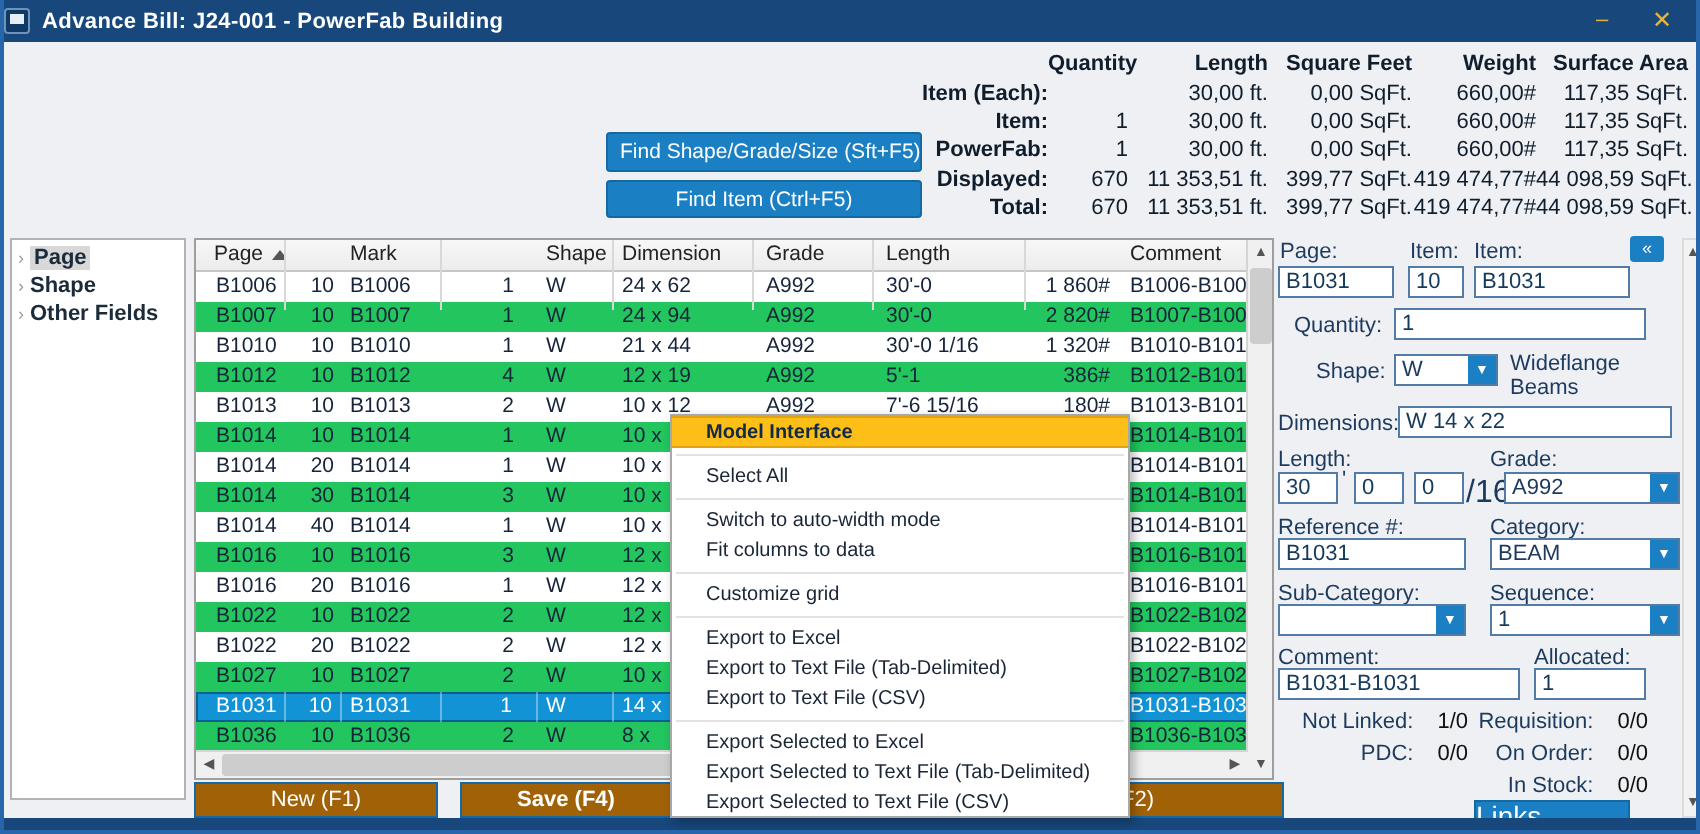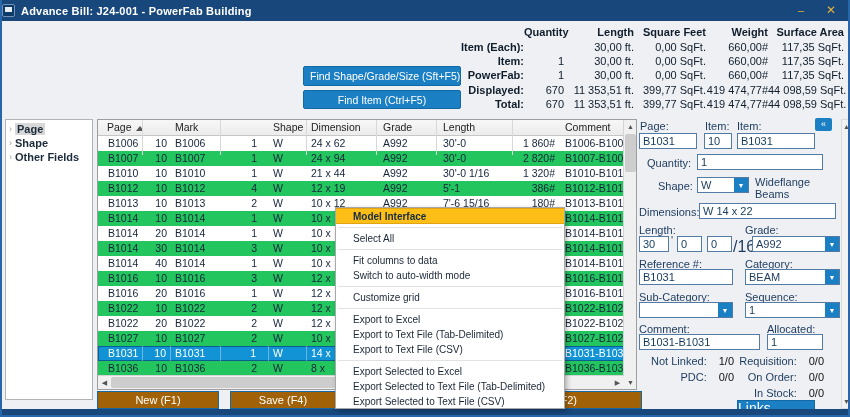--- a/index.html
+++ b/index.html
@@ -60,21 +60,21 @@
   .collapse{position:absolute;left:176px;top:0;width:17px;height:13px;background:#1b7fc4;color:#fff;font-size:9px;
             text-align:center;line-height:13px;border-radius:2px;}
   .status{position:absolute;white-space:nowrap;}
   .status .sv{color:#111;margin-left:12px;}
   .linksbtn{position:absolute;left:98px;top:282px;width:78px;height:17px;background:#1b7fc4;color:#fff;border:1px solid #1468a4;
             font-size:14px;text-align:left;line-height:14px;}
   .pscroll{position:absolute;left:839px;top:119px;width:10px;height:290px;background:#f2f2f2;border:1px solid #dcdcdc;}
   
   .fbtn{position:absolute;top:391px;height:18px;background:#a16207;color:#fff;border:1px solid #1468a4;
         font-family:"Liberation Sans",sans-serif;font-size:11px;}
-  .fb-new{left:95px;width:122px;} .fb-save{left:228px;width:106px;} .fb-del{left:455px;width:185px;}
+  .fb-new{left:95px;width:122px;} .fb-save{left:228px;width:106px;font-weight:bold;} .fb-del{left:455px;width:185px;}
   .bstrip{position:absolute;left:0;right:0;bottom:0;height:6px;background:#17477b;}
   
   .menu{position:absolute;left:333px;top:207px;width:230px;bottom:6px;background:#fff;border:1px solid #a8a8a8;
         box-shadow:2px 2px 5px rgba(0,0,0,.28);overflow:hidden;font-size:10px;color:#1a2636;}
   .mi{height:15px;line-height:15px;padding-left:17px;white-space:nowrap;}
   .mi.hl{height:16px;line-height:16px;background:#fdbf17;border-top:1px solid #e0a312;border-bottom:1px solid #e0a312;font-weight:bold;color:#122a44;}
   .msep{height:1px;background:#e2e2e2;margin:3px 2px;}
 </style>
 </head>
 <body>
@@ -454,22 +454,22 @@
   <button class="fbtn fb-save">Save (F4)</button>
   <button class="fbtn fb-del">Delete (F2)</button>
 
   <div class="bstrip"></div>
 
   <div class="menu">
       <div class="mi hl">Model Interface</div>
       <div class="msep"></div>
       <div class="mi">Select All</div>
       <div class="msep"></div>
+      <div class="mi">Switch to auto-width mode</div>
       <div class="mi">Fit columns to data</div>
-      <div class="mi">Switch to auto-width mode</div>
       <div class="msep"></div>
       <div class="mi">Customize grid</div>
       <div class="msep"></div>
       <div class="mi">Export to Excel</div>
       <div class="mi">Export to Text File (Tab-Delimited)</div>
       <div class="mi">Export to Text File (CSV)</div>
       <div class="msep"></div>
       <div class="mi">Export Selected to Excel</div>
       <div class="mi">Export Selected to Text File (Tab-Delimited)</div>
       <div class="mi">Export Selected to Text File (CSV)</div>

